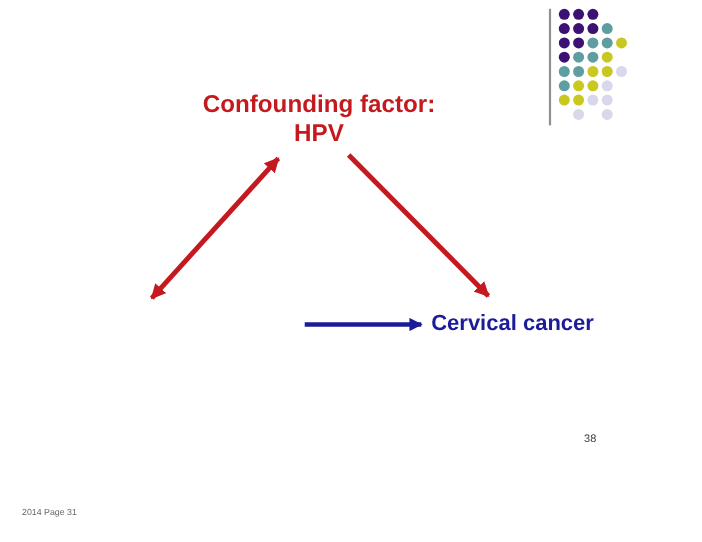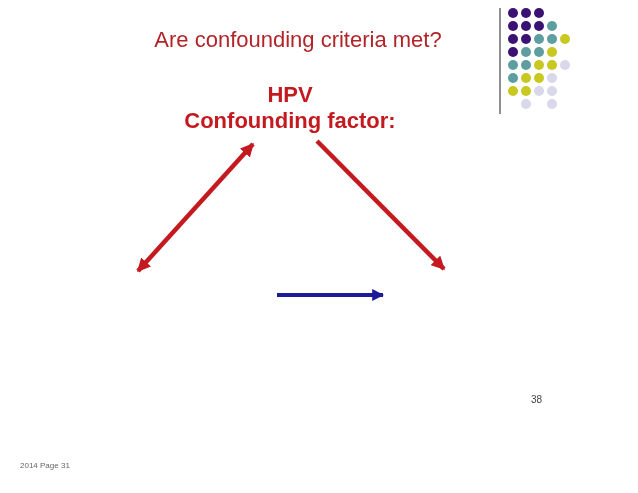--- a/index.html
+++ b/index.html
@@ -97,42 +97,42 @@
     line-height: 10px;
     font-weight: 400;
     padding-left: 20px;
   }
 </style>
 </head>
 <body>
 
 <div class="slide">
 
-  <div class="slide-title" style="color: rgb(178, 36, 40);">Are confounding criteria met?</div>
 
   <div class="confounder-block" style="color: rgb(196, 26, 31);">
+    <div>Confounding factor:</div>
     <div>HPV</div>
-    <div>Confounding factor:</div>
   </div>
 
   <svg class="arrows-svg" viewBox="0 0 638 493" xmlns="http://www.w3.org/2000/svg">
     <defs>
       <marker id="head-red" viewBox="0 0 10 10" refX="9" refY="5" markerWidth="3" markerHeight="3" orient="auto-start-reverse">
         <path id="head-red-path" d="M0,0 L10,5 L0,10 z" fill="#c41a1f"></path>
       </marker>
       <marker id="head-navy" viewBox="0 0 10 10" refX="9" refY="5" markerWidth="3" markerHeight="3" orient="auto-start-reverse">
         <path id="head-navy-path" d="M0,0 L10,5 L0,10 z" fill="#1c1c99"></path>
       </marker>
     </defs>
   <line x1="253" y1="144" x2="138" y2="271" stroke="#c41a1f" stroke-width="4.5" marker-end="url(#head-red)" marker-start="url(#head-red)"></line>
       <line x1="317" y1="141" x2="444" y2="269" stroke="#c41a1f" stroke-width="4.5" marker-end="url(#head-red)"></line>
       <line x1="277" y1="295" x2="383" y2="295" stroke="#1c1c99" stroke-width="4" marker-end="url(#head-navy)"></line>
     </svg>
 
 
+  <div class="node-label node-outcome" style="color: rgb(28, 28, 153);">Cervical cancer</div>
 
   <div class="logo">
     <div class="logo-line" style="background: rgb(144, 144, 144);"></div>
     <div class="logo-grid">
         <span class="dot" style="left: 0px; top: 0px; background: rgb(59, 18, 115);"></span>
         <span class="dot" style="left: 13px; top: 0px; background: rgb(59, 18, 115);"></span>
         <span class="dot" style="left: 26px; top: 0px; background: rgb(59, 18, 115);"></span>
         <span class="dot" style="left: 0px; top: 13px; background: rgb(59, 18, 115);"></span>
         <span class="dot" style="left: 13px; top: 13px; background: rgb(59, 18, 115);"></span>
         <span class="dot" style="left: 26px; top: 13px; background: rgb(59, 18, 115);"></span>

